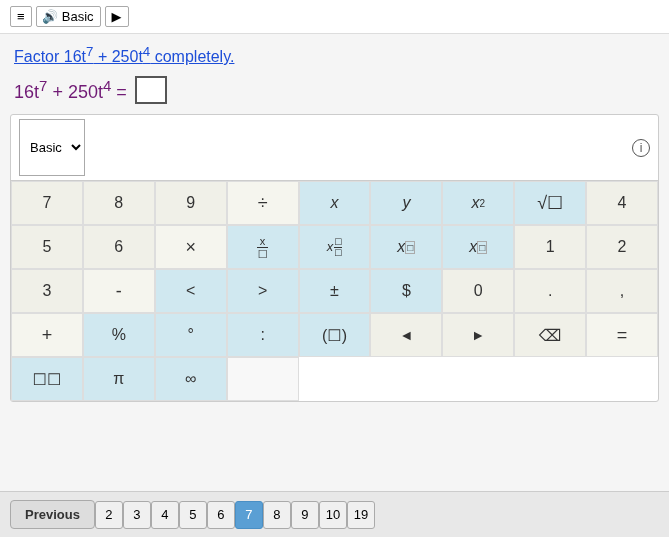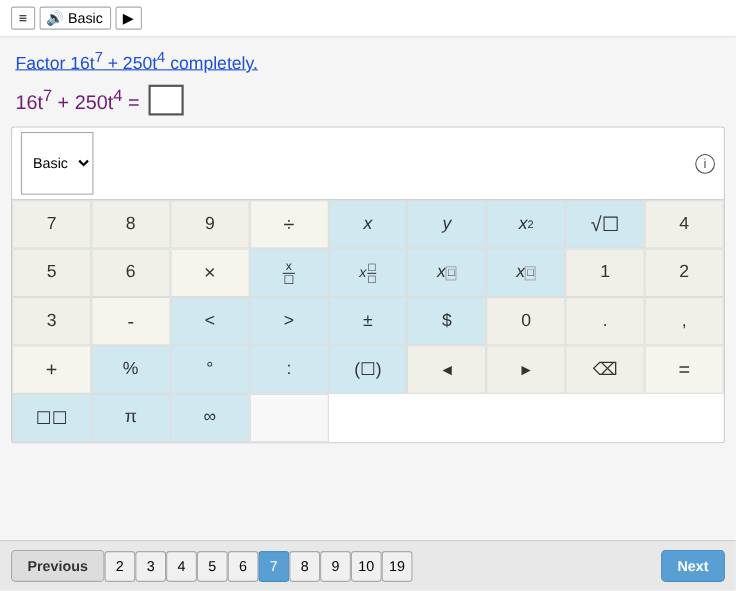--- a/index.html
+++ b/index.html
@@ -301,14 +301,13 @@
   <button class="page-btn">2</button>
   <button class="page-btn">3</button>
   <button class="page-btn">4</button>
   <button class="page-btn">5</button>
   <button class="page-btn">6</button>
   <button class="page-btn active">7</button>
   <button class="page-btn">8</button>
   <button class="page-btn">9</button>
   <button class="page-btn">10</button>
   <button class="page-btn">19</button>
-  <button class="nav-btn next">Next</button>
 </div>
 
 </body></html>

